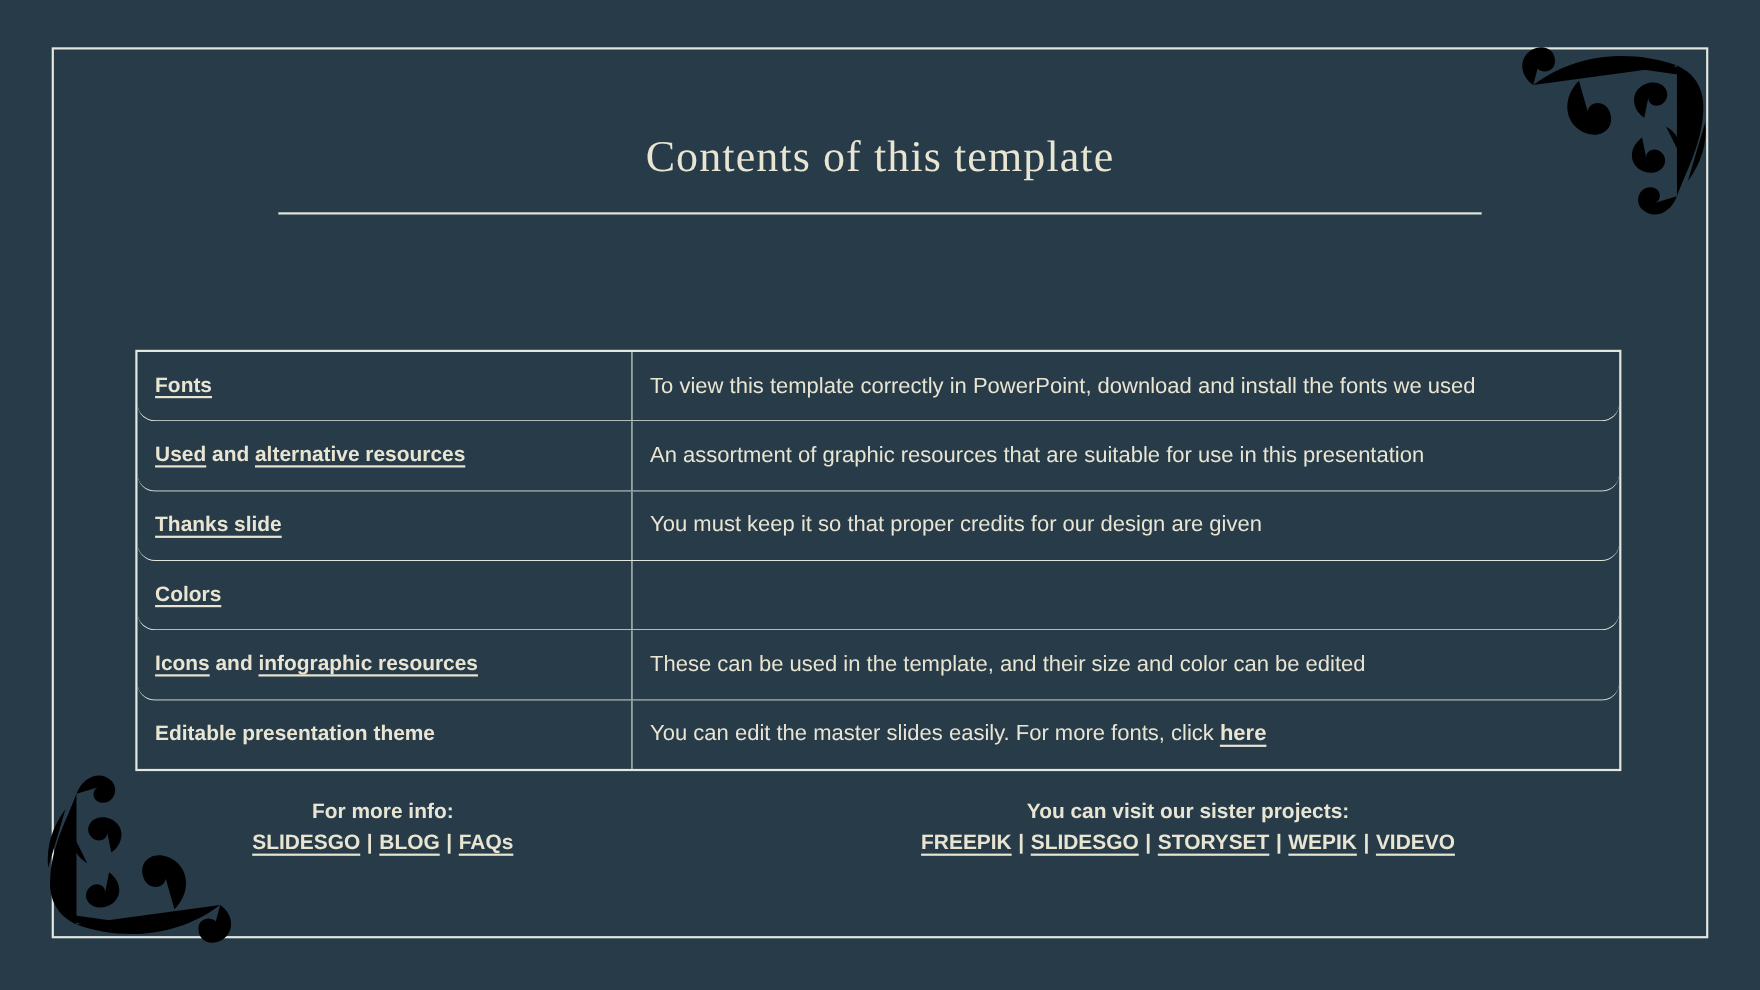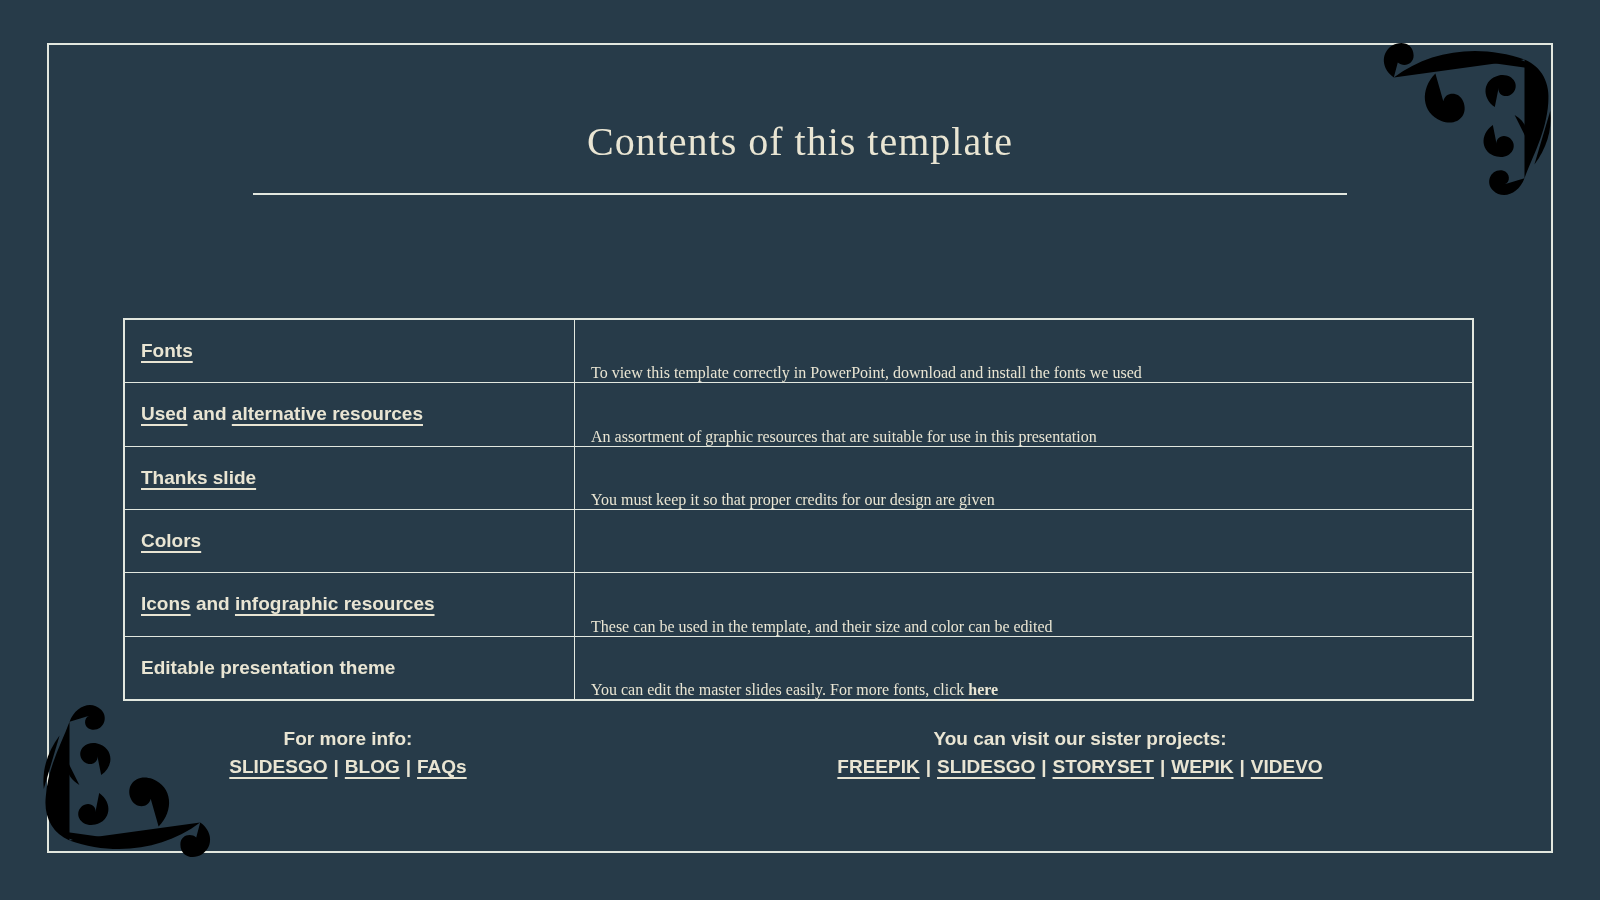--- a/index.html
+++ b/index.html
@@ -16,25 +16,25 @@
 
   .title{position:absolute;top:102px;left:0;width:100%;text-align:center;
          font-family:"Liberation Serif",serif;font-size:40px;font-weight:400;
          letter-spacing:1px;line-height:80px;}
   .title-rule{position:absolute;left:253px;top:193px;width:1094px;height:2px;background:var(--line);}
 
   .subtitle{position:absolute;top:247px;left:0;width:100%;text-align:center;font-size:25px;}
 
   .contents-table{position:absolute;left:123px;top:318px;width:1351px;height:383px;
                   border:2px solid var(--line);display:flex;flex-direction:column;}
-  .t-row{flex:1;display:flex;border-bottom:1.5px solid var(--line);}
+  .t-row{flex:1;display:flex;border-bottom:1.5px solid var(--line);border-radius:16px;}
   .t-row:last-child{border-bottom:none;}
   .t-label{width:450px;border-right:1.5px solid var(--line);display:flex;align-items:center;
            padding:0 16px;font-weight:bold;font-size:19px;white-space:pre-wrap;}
-  .t-desc{flex:1;display:flex;align-items:flex-end;padding:0 16px;font-size:16px;white-space:pre-wrap;font-family:Liberation Serif, serif;}
+  .t-desc{flex:1;display:flex;align-items:center;padding:0 16px;font-size:20px;white-space:pre-wrap;}
   .lnk{text-decoration:underline;text-underline-offset:4px;text-decoration-thickness:2px;cursor:pointer;}
   .bold{font-weight:bold;}
 
   .footer-block{position:absolute;top:725px;text-align:center;font-size:19px;line-height:28px;font-weight:bold;}
   .footer-left{left:123px;width:450px;}
   .footer-right{left:660px;width:840px;}
   .sep{margin:0 6px;font-weight:bold;}
 
   .ornament{position:absolute;width:198px;height:198px;pointer-events:none;}
   .ornament-tr{top:16px;right:26px;}

